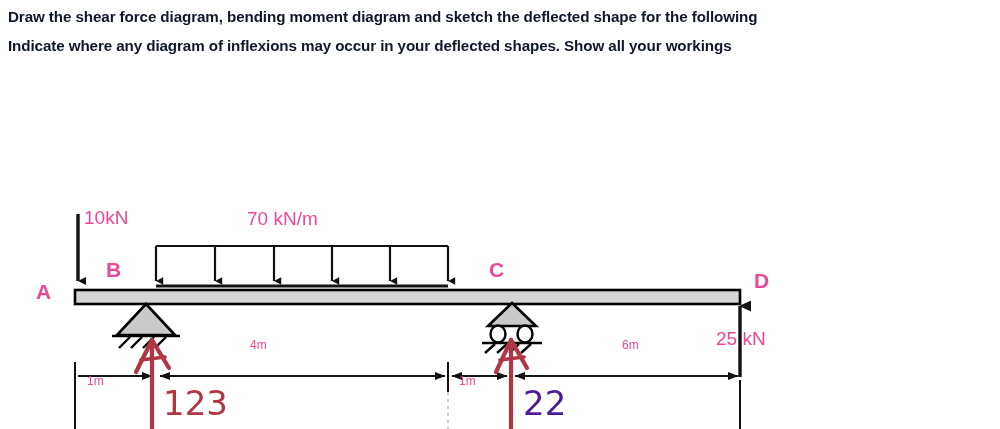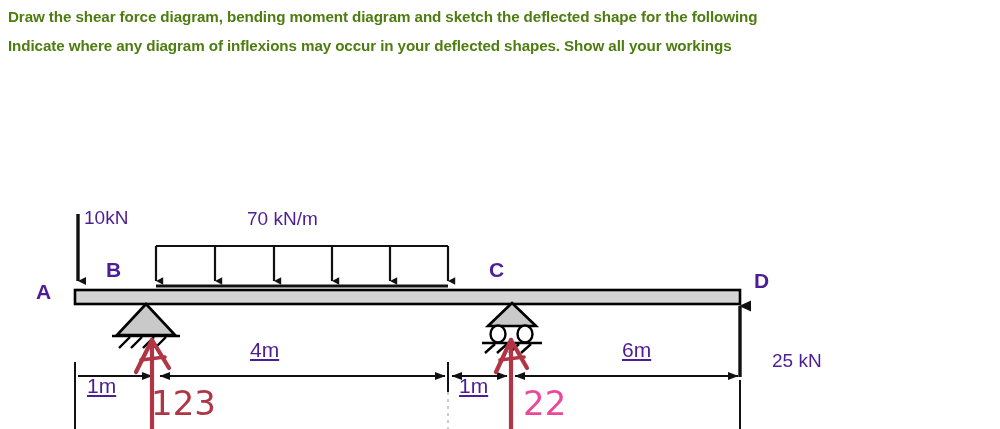--- a/index.html
+++ b/index.html
@@ -16,55 +16,54 @@
     -webkit-font-smoothing: antialiased;
   }
 
   #question-text {
     position: absolute;
     left: 8px;
     top: 2px;
     width: 975px;
     font-size: 15.2px;
     font-weight: bold;
-    color: #4d7c0f;
+    color: #0f172a;
     line-height: 29px;
     letter-spacing: -0.1px;
   }
   #question-text .q-line {
     display: block;
     white-space: nowrap;
   }
 
   #beam-figure {
     position: absolute;
     left: 0;
     top: 0;
     width: 1000px;
     height: 429px;
   }
 
   .fig-label {
     position: absolute;
     font-family: "Liberation Sans", sans-serif;
-    color: #4c1d95;
+    color: #ec4899;
     white-space: nowrap;
   }
   .lbl-point {
     font-size: 21px;
     font-weight: bold;
   }
   .lbl-load {
     font-size: 19px;
     font-weight: normal;
   }
   .lbl-dim {
-    font-size: 21px;
+    font-size: 12px;
     font-weight: normal;
-    text-decoration: underline;
   }
   .lbl-red {
     font-size: 34px;
     font-weight: normal;
     font-family: "DejaVu Sans", sans-serif;
   }
 </style>
 </head>
 <body>
 
@@ -166,23 +165,23 @@
     </g>
   </svg>
 
   <span class="fig-label lbl-point" style="left:36px; top:280px;">A</span>
   <span class="fig-label lbl-point" style="left:106px; top:258px;">B</span>
   <span class="fig-label lbl-point" style="left:489px; top:258px;">C</span>
   <span class="fig-label lbl-point" style="left:754px; top:269px;">D</span>
 
   <span class="fig-label lbl-load" style="left:84px; top:207px;">10kN</span>
   <span class="fig-label lbl-load" style="left:247px; top:208px;">70 kN/m</span>
-  <span class="fig-label lbl-load" style="left:772px; top:328px;margin-top:22px;">25 kN</span>
+  <span class="fig-label lbl-load" style="left:716px; top:328px;">25 kN</span>
 
   <span class="fig-label lbl-dim" style="left:87px; top:374px;">1m</span>
   <span class="fig-label lbl-dim" style="left:250px; top:338px;">4m</span>
   <span class="fig-label lbl-dim" style="left:459px; top:374px;">1m</span>
   <span class="fig-label lbl-dim" style="left:622px; top:338px;">6m</span>
 
-  <span class="fig-label lbl-red" style="left:151px; top:383px; color:#b03545;">123</span>
-  <span class="fig-label lbl-red" style="left:523px; top:383px; color:#ec4899;text-align:right;">22</span>
+  <span class="fig-label lbl-red" style="left:163px; top:383px; color:#b03545;">123</span>
+  <span class="fig-label lbl-red" style="left:523px; top:383px; color:#4c1d95;text-align:right;">22</span>
 
 </div>
 
 </body></html>

